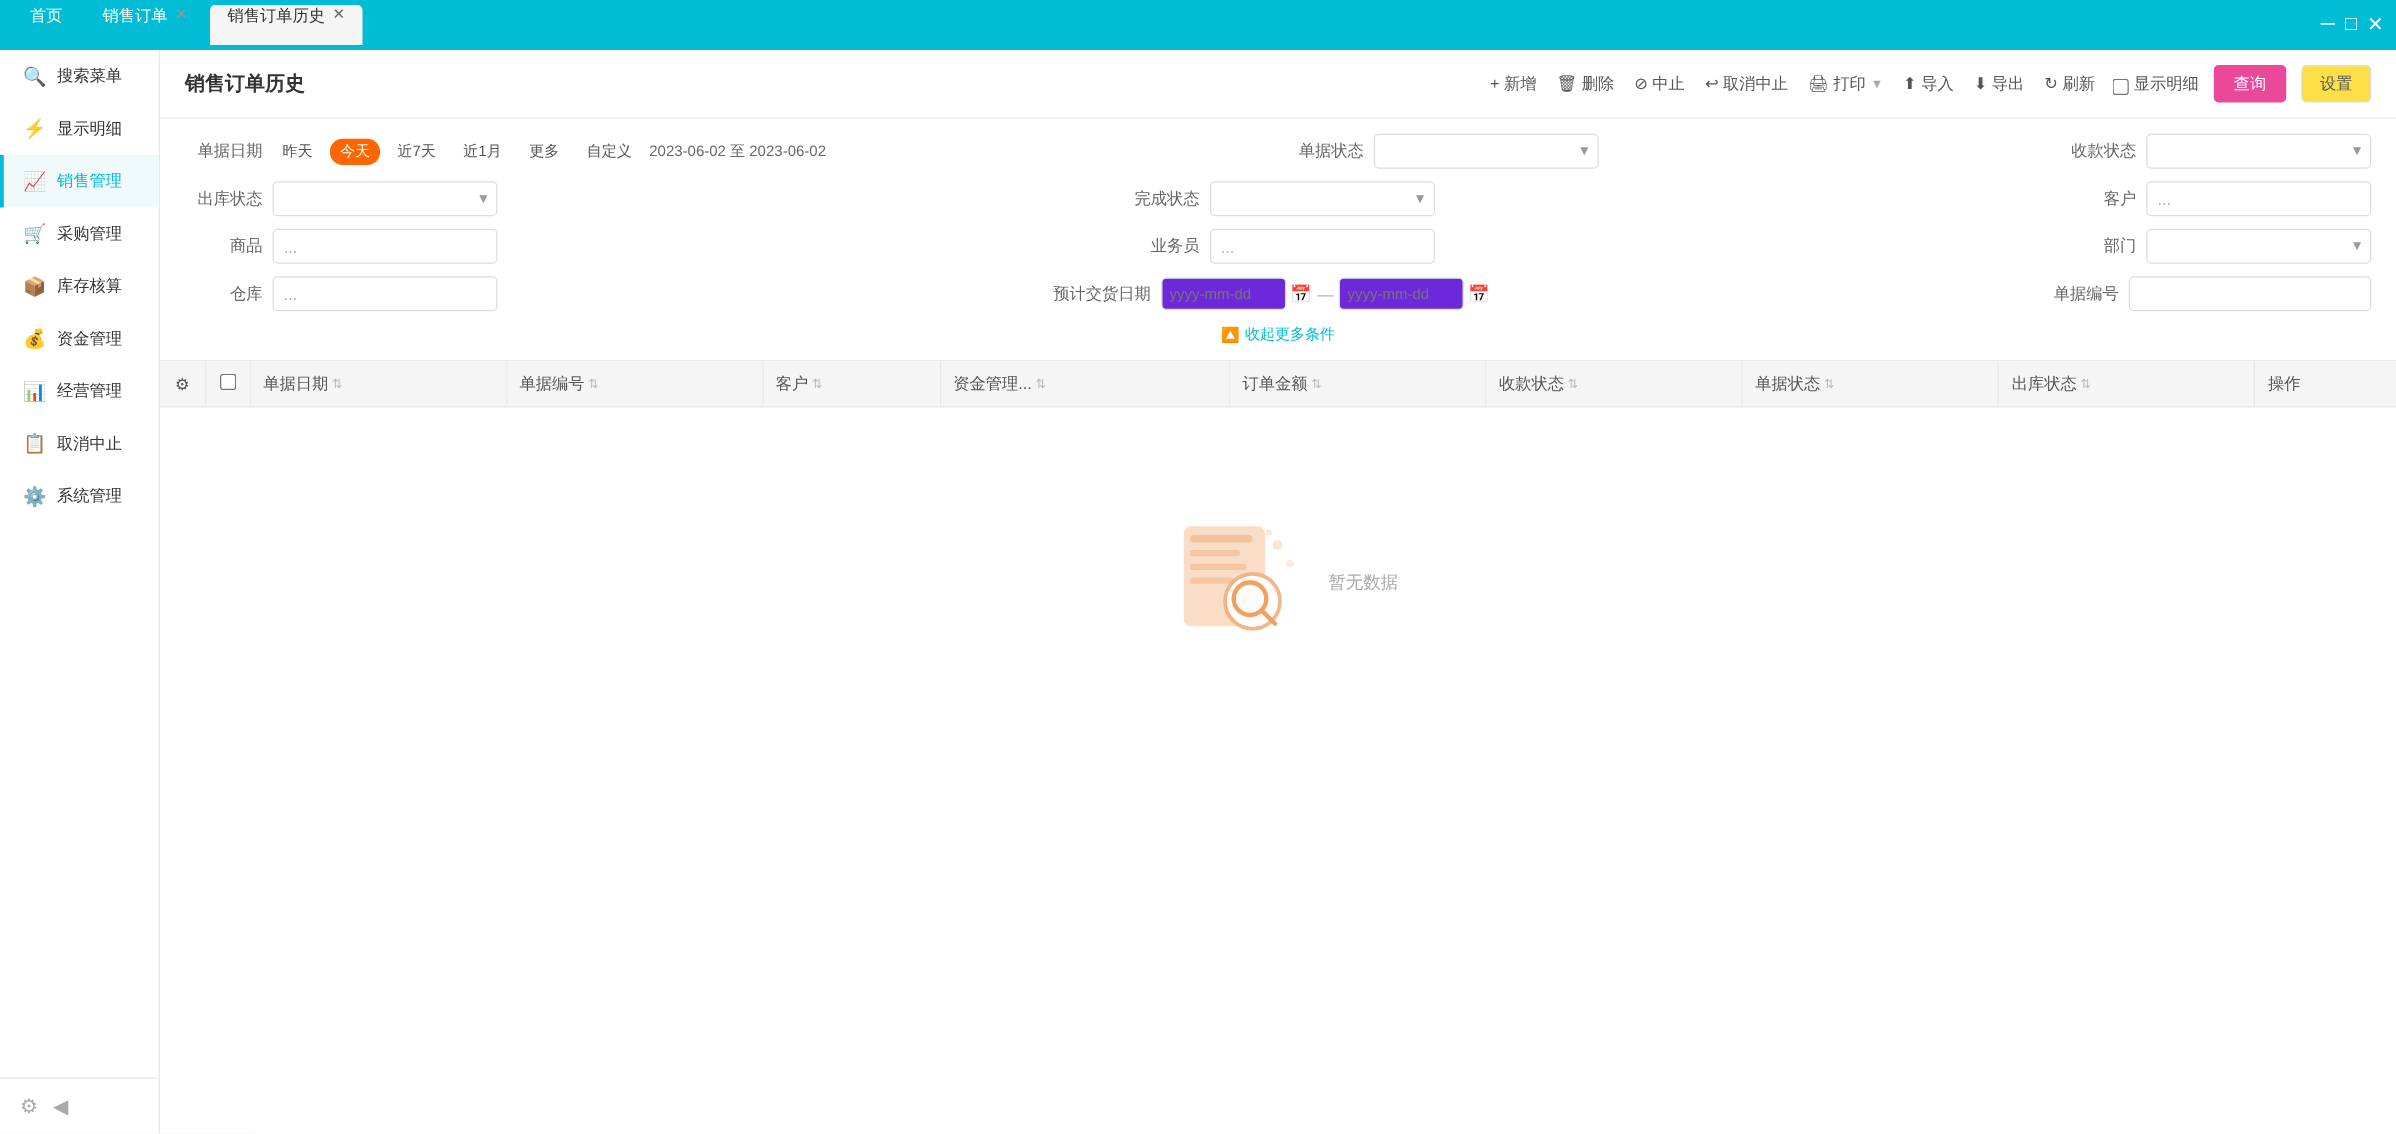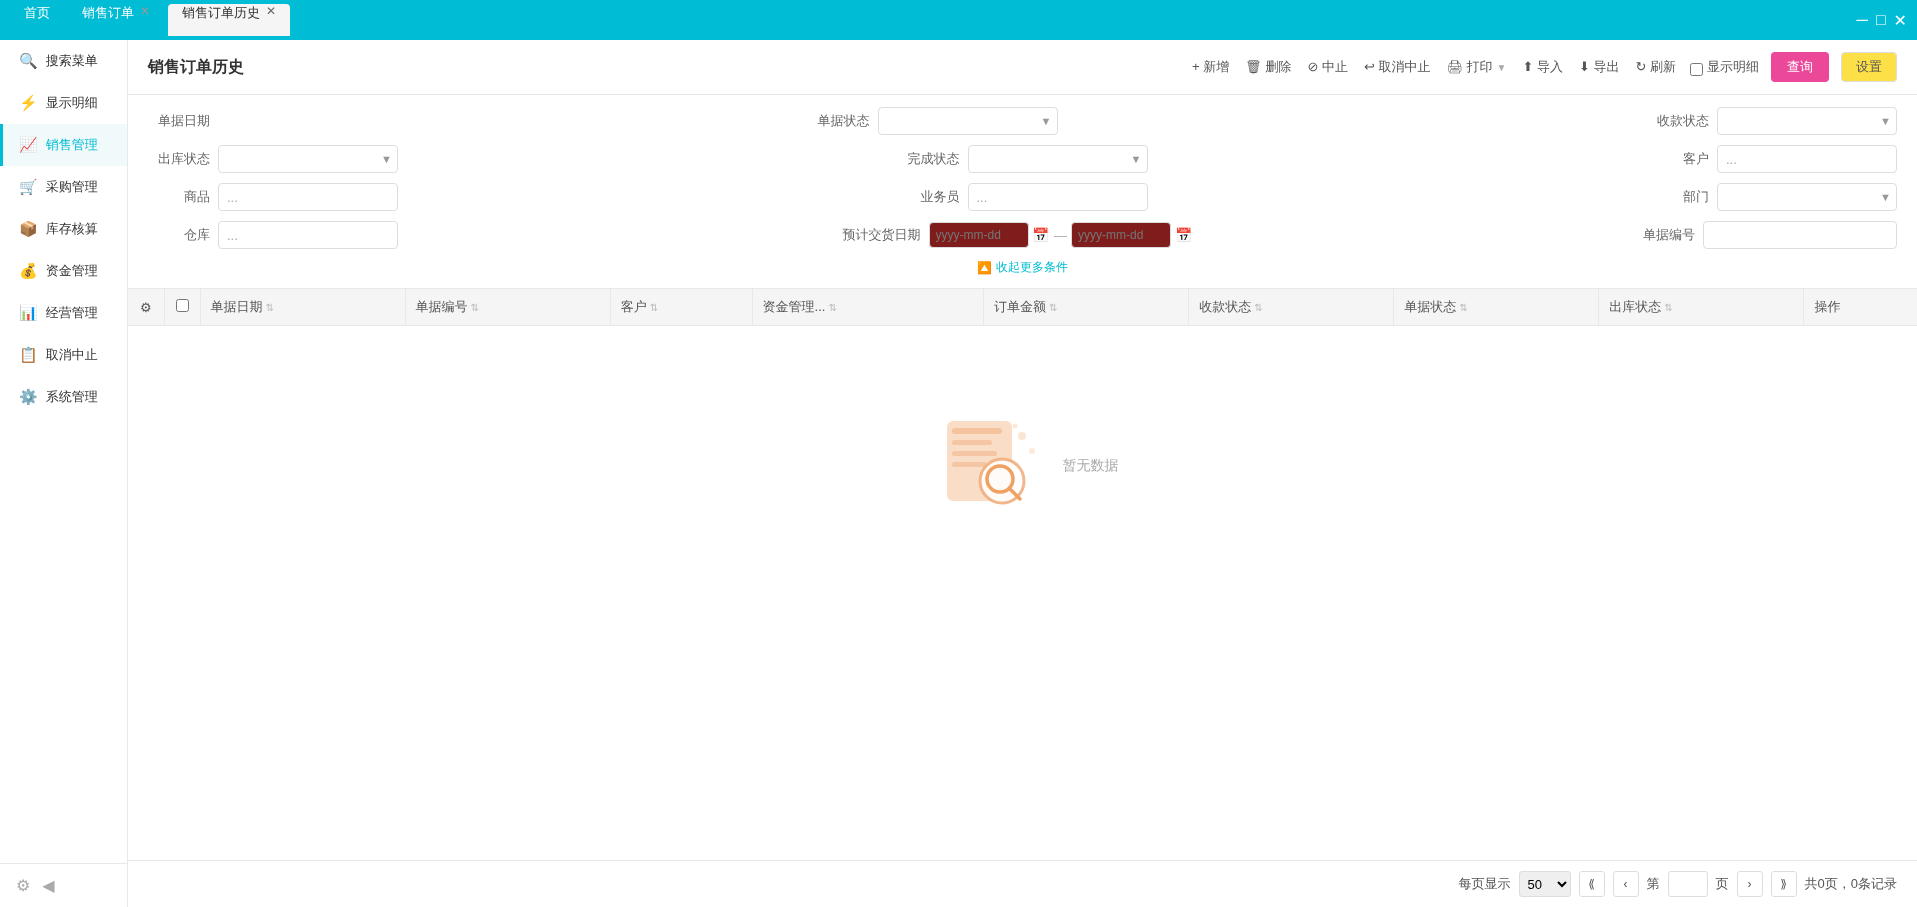--- a/index.html
+++ b/index.html
@@ -239,21 +239,21 @@
       display: flex;
       align-items: center;
       gap: 4px;
     }
     .date-input {
       border: 1px solid #ddd;
       border-radius: 4px;
       padding: 3px 6px;
       font-size: 12px;
       color: #aaa;
-      background: #7f1d1d;
+      background: #6d28d9;
       height: 26px;
       width: 100px;
     }
     .date-icon { color: #f0a060; font-size: 14px; cursor: pointer; }
     .collapse-row {
       display: flex;
       align-items: center;
       justify-content: center;
       color: #00bcd4;
       font-size: 12px;
@@ -437,20 +437,29 @@
         </div>
         <button class="btn-query">查询</button>
         <button class="btn-setting">设置</button>
       </div>
     </div>
 
     <div class="filter-area">
 
       <div class="filter-row">
         <span class="filter-label">单据日期</span>
+        <div class="date-filter">
+          <span class="date-tag">昨天</span>
+          <span class="date-tag active">今天</span>
+          <span class="date-tag">近7天</span>
+          <span class="date-tag">近1月</span>
+          <span class="date-tag">更多</span>
+          <span class="date-tag">自定义</span>
+          <span class="date-range">2023-06-02 至 2023-06-02</span>
+        </div>
         <div style="flex:1;"></div>
         <span class="filter-label">单据状态</span>
         <div class="select-wrapper">
           <select class="filter-select">
             <option value=""></option>
           </select>
           <span class="chevron">▼</span>
         </div>
         <div style="flex:1;"></div>
         <span class="filter-label">收款状态</span>
@@ -608,30 +617,14 @@
                   <circle cx="88" cy="20" r="2.5" fill="#f8d5b8" opacity="0.5"></circle>
                 </svg>
                 <span>暂无数据</span>
               </div>
             </td>
           </tr>
         </tbody>
       </table>
     </div>
 
-    <div class="pagination">
-      <span>每页显示</span>
-      <select>
-        <option value="50">50</option>
-        <option value="20">20</option>
-        <option value="100">100</option>
-      </select>
-      <div class="pagination-btn">⟪</div>
-      <div class="pagination-btn">‹</div>
-      <span>第</span>
-      <input class="pagination-input" type="text" style="">
-      <span>页</span>
-      <div class="pagination-btn">›</div>
-      <div class="pagination-btn">⟫</div>
-      <span>共0页，0条记录</span>
-    </div>
   </div>
 </div>
 
 </body></html>

